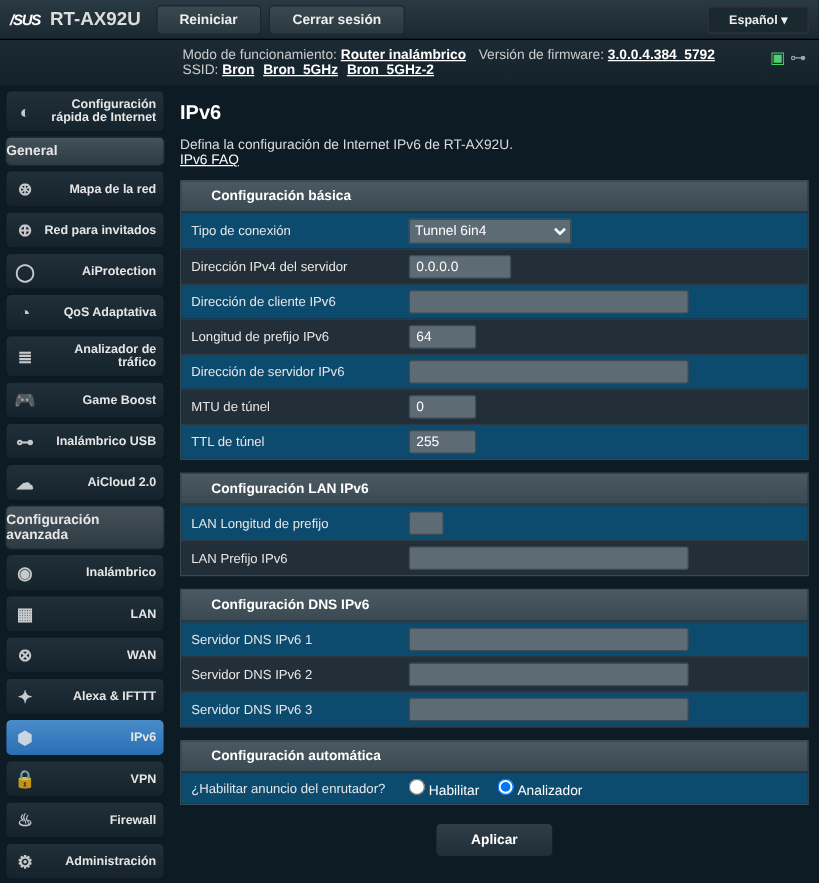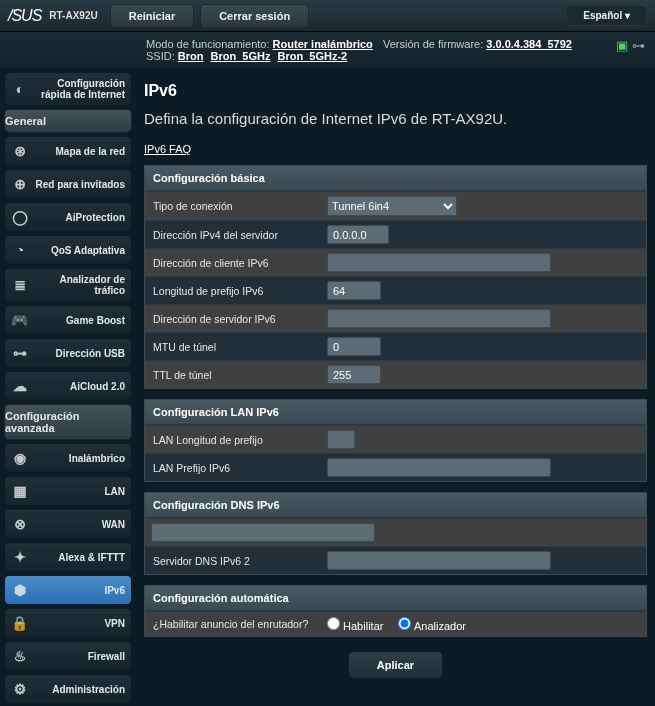--- a/index.html
+++ b/index.html
@@ -1,46 +1,46 @@
 <!DOCTYPE html>
 <html><head>
 <meta charset="utf-8">
 <style>
   *{box-sizing:border-box;margin:0;padding:0;font-family:Arial,Helvetica,sans-serif}
   body{background:#0d1b24;color:#fff;font-size:11px;width:655px}
   .top{display:flex;align-items:center;height:32px;background:linear-gradient(#2a3a44,#1a2830);border-bottom:1px solid #000;padding:0 8px}
-  .logo{font-weight:normal;font-size:16px;font-style:italic;letter-spacing:-1px;color:#fff;margin-right:8px}
-  .model{font-weight:bold;color:#ddd;font-size:10px;margin-right:12px}
+  .logo{font-weight:bold;font-size:12px;font-style:italic;letter-spacing:-1px;color:#fff;margin-right:8px}
+  .model{font-weight:bold;color:#ddd;font-size:15px;margin-right:12px}
   .top-btn{background:linear-gradient(#3a4850,#2a3840);border:1px solid #1a2830;border-radius:4px;padding:5px 18px;color:#eee;font-weight:bold;font-size:11px;margin-right:6px;cursor:pointer}
   .lang{margin-left:auto;background:#1a2830;border:1px solid #333;border-radius:3px;padding:4px 16px;color:#eee;font-weight:bold;font-size:10px}
   .lang::after{content:" ▾"}
   .infobar{padding:6px 8px 6px 146px;position:relative;background:linear-gradient(#1c2a33,#14222b)}
   .infobar a{color:#fff;text-decoration:underline;font-weight:bold;margin-right:4px}
   .infobar .lbl{color:#ccc}
   .status-icons{position:absolute;right:10px;top:6px;color:#4ccf6e;font-size:13px}
   .main{display:flex}
   .sidebar{width:136px;padding:4px}
   .sb-group{background:linear-gradient(#45525a,#2c3a42);border:1px solid #1a262e;border-radius:5px;text-align:left;padding:5px 0;color:#e6e6e6;font-weight:bold;font-size:11px;margin-bottom:3px}
   .sb-btn{display:flex;align-items:center;background:linear-gradient(#202f38,#15232c);border:1px solid #0e1a22;border-radius:5px;padding:5px 6px;margin-bottom:3px;color:#e6e6e6;font-size:10px;font-weight:bold;cursor:pointer;min-height:26px}
   .sb-btn.tall{min-height:34px}
   .sb-btn.active{background:linear-gradient(#4a8cc9,#2a6fb5)}
   .sb-icon{width:18px;height:18px;margin-right:6px;opacity:.85;display:flex;align-items:center;justify-content:center;font-size:14px}
   .sb-btn span.lbl{flex:1;text-align:right;line-height:1.1}
   .content{flex:1;padding:6px 8px 14px}
   h1{font-size:16px;color:#fff;margin:8px 0 10px}
-  .desc{color:#dcdcdc;font-size:15px;margin-bottom:16px}
+  .desc{color:#dcdcdc;font-size:11px;margin-bottom:0}
   .faq{color:#fff;font-size:11px}
   .panel{margin-top:10px;border:1px solid #3a4a54}
-  .panel-h{background:linear-gradient(#4a5962,#3a4a52);padding:6px 8px;font-weight:bold;font-size:11px;color:#fff;border-bottom:1px solid #2a3a44}
-  .row{display:flex;align-items:center;border-top:1px solid #2c3a44;background:#404040}
+  .panel-h{background:linear-gradient(#4a5962,#3a4a52);padding:6px 24px;font-weight:bold;font-size:11px;color:#fff;border-bottom:1px solid #2a3a44}
+  .row{display:flex;align-items:center;border-top:1px solid #2c3a44;background:#0c4a6e}
   .row:nth-child(odd){background:#232f38}
   .cell-l{width:176px;padding:6px 8px;color:#e6e6e6;font-size:10.5px}
   .cell-r{flex:1;padding:4px 6px}
   input[type=text]{background:#5d6b74;border:1px solid #3c4a54;border-radius:2px;height:19px;color:#fff;font-size:11px;padding:0 5px}
-  .w80{width:62px}.w60{width:54px}.wfull{width:224px}
+  .w80{width:82px}.w60{width:54px}.wfull{width:224px}
   select{background:#5d6b74;border:1px solid #3c4a54;color:#fff;font-size:11px;height:20px;width:130px}
   .radio-wrap{color:#fff;font-size:11px}
   .radio-wrap label{margin-right:12px}
   .apply-wrap{text-align:center;margin-top:14px}
   .apply{background:linear-gradient(#303e47,#202e37);border:1px solid #111c24;border-radius:5px;color:#fff;font-weight:bold;padding:7px 28px;font-size:11px;cursor:pointer}
 </style>
 </head>
 <body>
 
 <div class="top">
@@ -92,21 +92,21 @@
     <div class="sb-btn tall">
         <span class="sb-icon">≣</span>
         <span class="lbl">Analizador de tráfico</span>
       </div>
     <div class="sb-btn">
         <span class="sb-icon">🎮</span>
         <span class="lbl">Game Boost</span>
       </div>
     <div class="sb-btn">
         <span class="sb-icon">⊶</span>
-        <span class="lbl">Dirección USB</span>
+        <span class="lbl">Inalámbrico USB</span>
       </div>
     <div class="sb-btn">
         <span class="sb-icon">☁</span>
         <span class="lbl">AiCloud 2.0</span>
       </div>
     <div class="sb-group">Configuración avanzada</div>
     <div class="sb-btn">
         <span class="sb-icon">◉</span>
         <span class="lbl">Inalámbrico</span>
       </div>
@@ -186,24 +186,29 @@
         </div>
       <div class="row">
           <div class="cell-l">LAN Prefijo IPv6</div>
         <div class="cell-r"><input type="text" class="wfull" value="" style=""></div>
         </div>
     </div>
 
     <div class="panel">
       <div class="panel-h">Configuración DNS IPv6</div>
       <div class="row">
+          <div class="cell-l">Servidor DNS IPv6 1</div>
         <div class="cell-r"><input type="text" class="wfull" value="" style=""></div>
         </div>
       <div class="row">
           <div class="cell-l">Servidor DNS IPv6 2</div>
+        <div class="cell-r"><input type="text" class="wfull" value="" style=""></div>
+        </div>
+      <div class="row">
+          <div class="cell-l">Servidor DNS IPv6 3</div>
         <div class="cell-r"><input type="text" class="wfull" value="" style=""></div>
         </div>
     </div>
 
     <div class="panel">
       <div class="panel-h">Configuración automática</div>
       <div class="row">
           <div class="cell-l">¿Habilitar anuncio del enrutador?</div>
         <div class="cell-r radio-wrap">
           <label><input type="radio" name="ra" style=""> <span>Habilitar</span></label>

